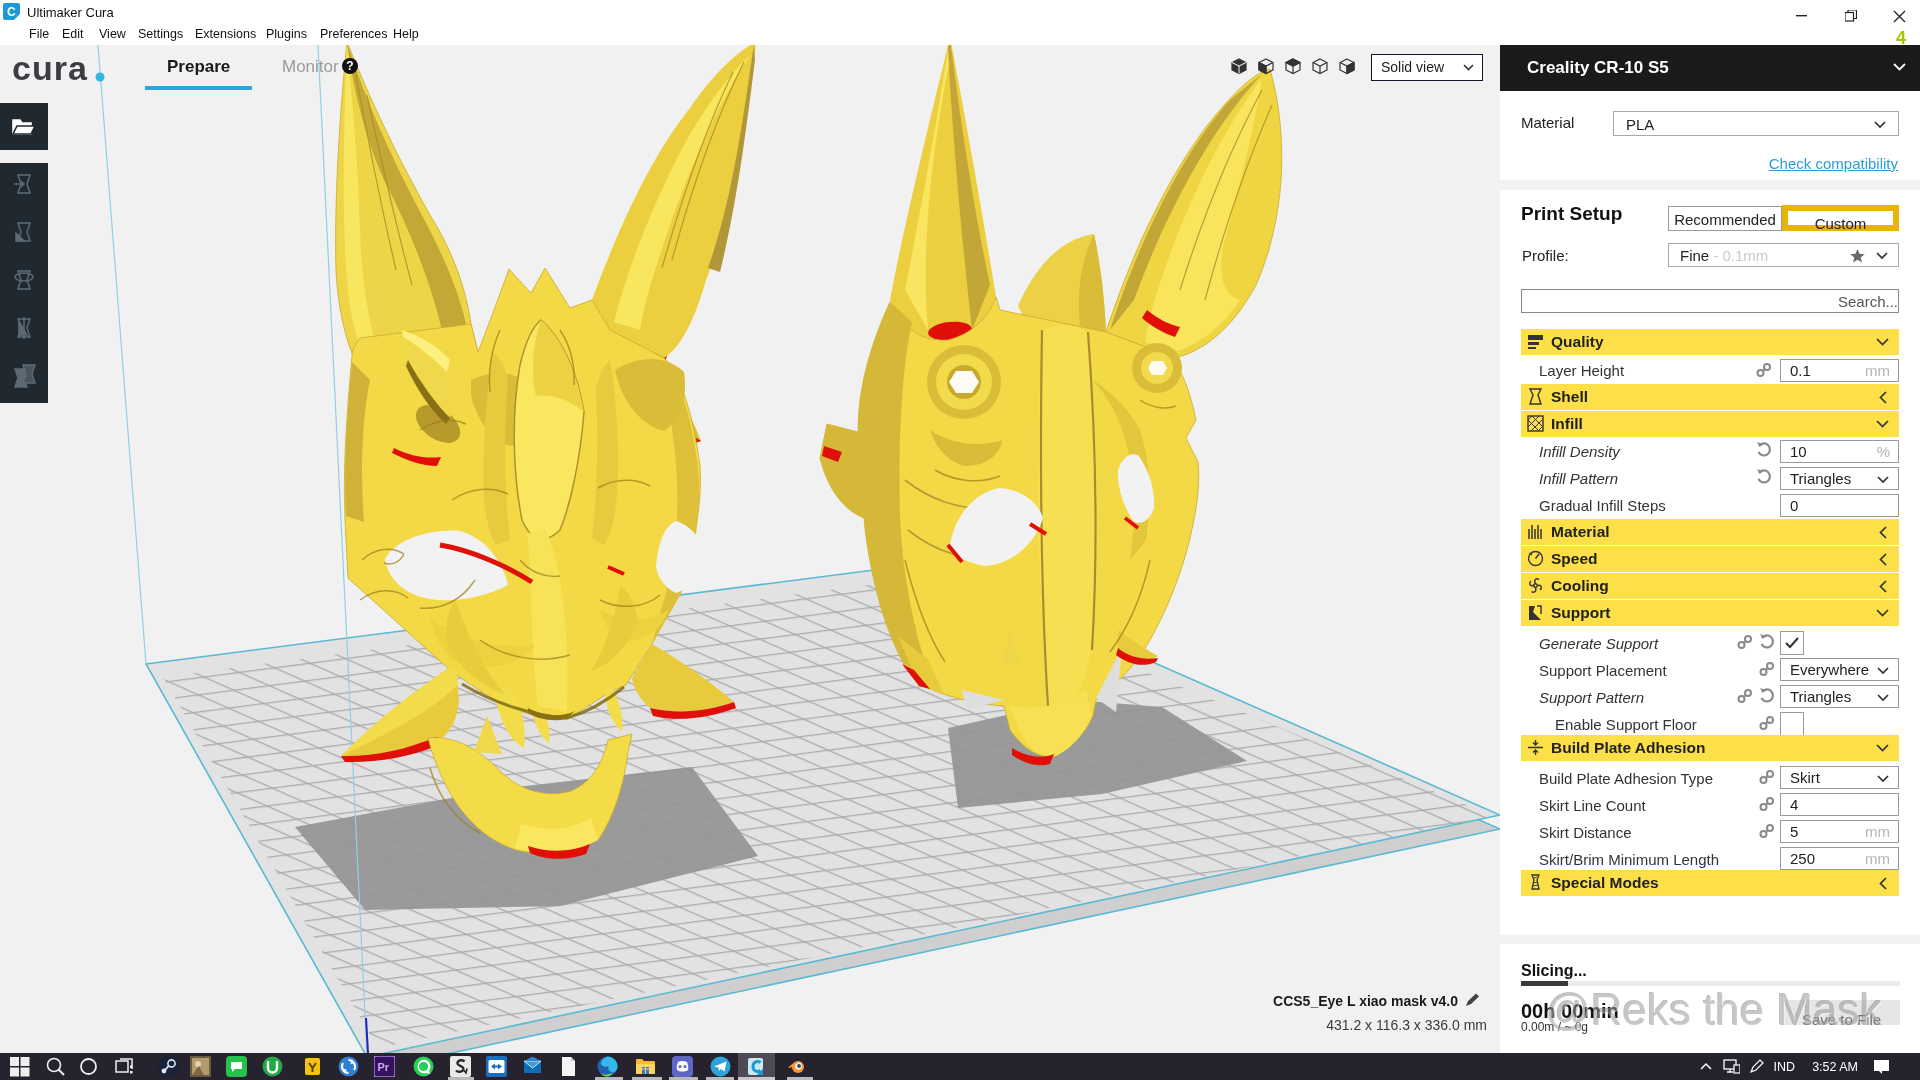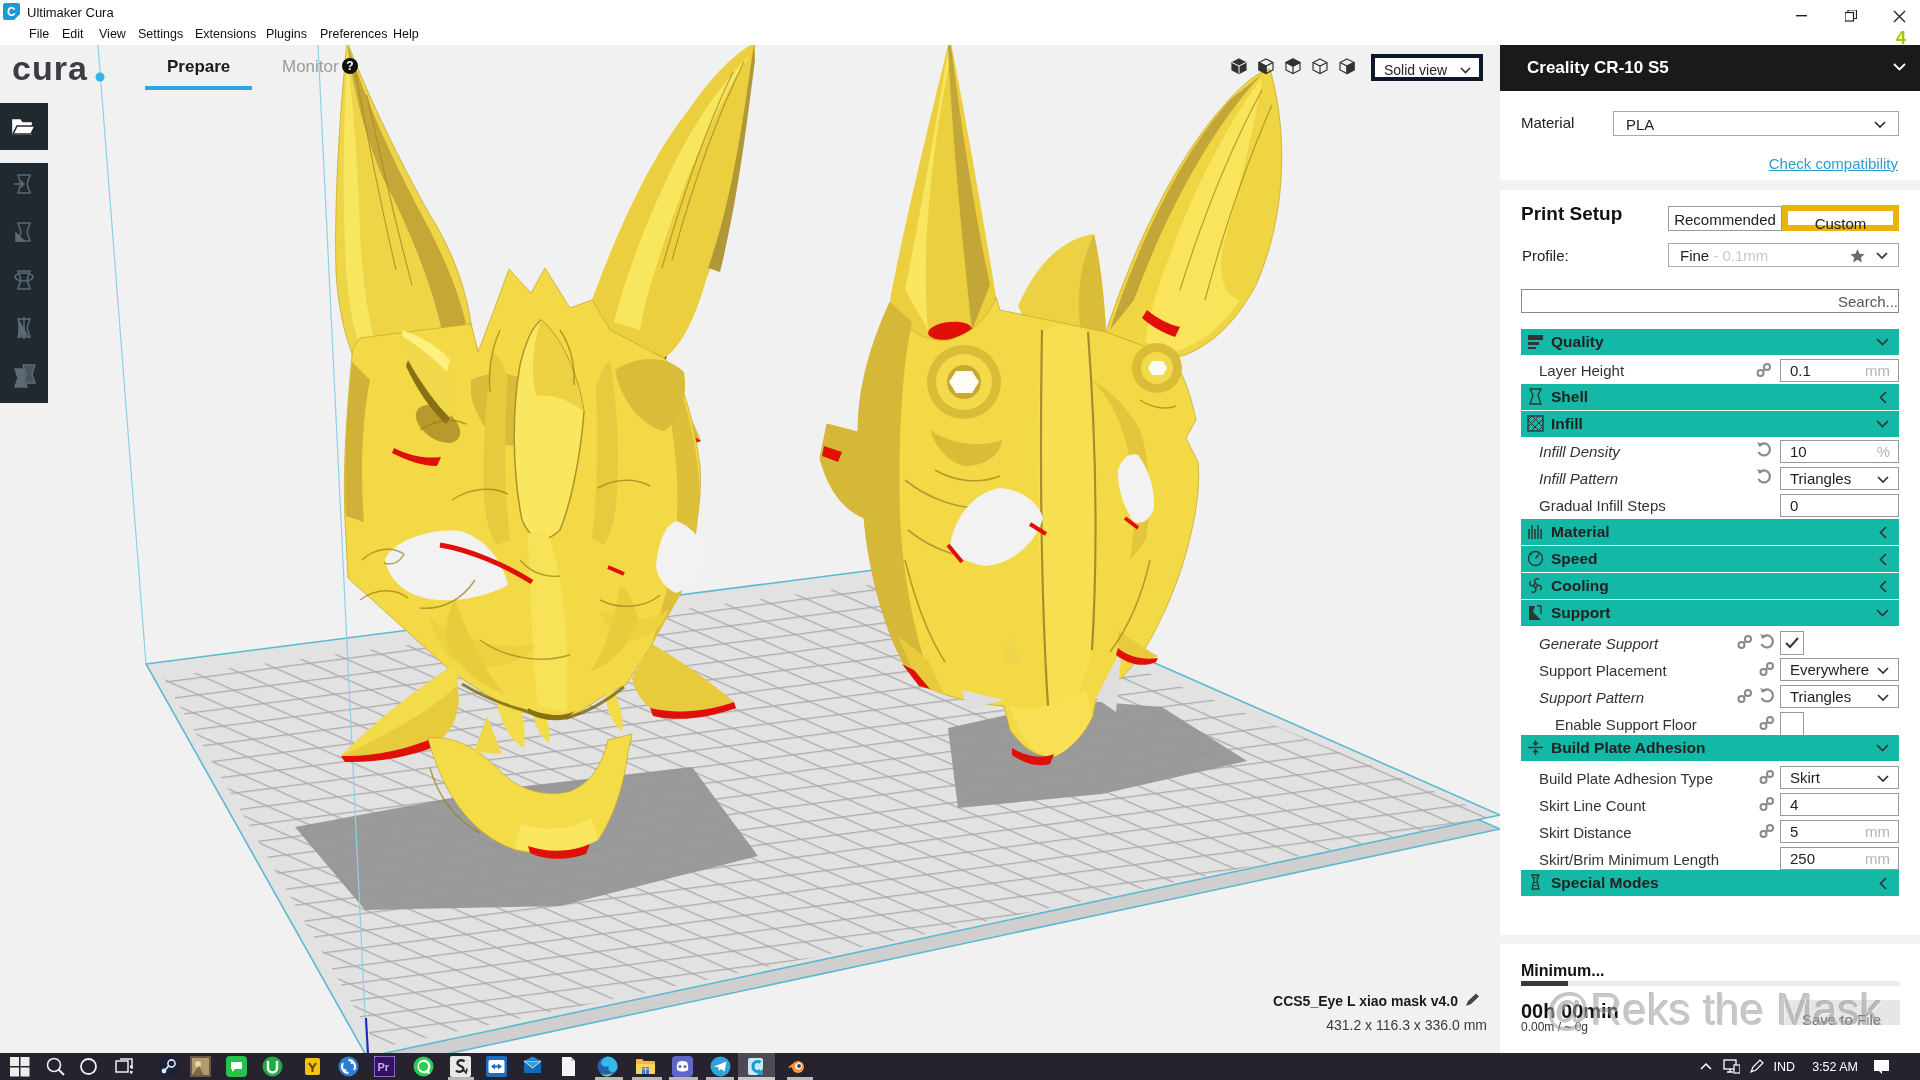--- a/index.html
+++ b/index.html
@@ -14,21 +14,21 @@
 .wbtn { position:absolute; top:10px; font-size:15px; color:#222; }
 #lime4 { position:absolute; right:14px; top:28px; color:#a8c400; font-size:18px; font-weight:bold; z-index:31;}
 
 #curalogo { position:absolute; left:12px; top:48px; z-index:10; }
 #tabs { position:absolute; left:145px; top:54px; z-index:10; }
 #prepTab { position:absolute; left:22px; top:3px; font-size:17px; font-weight:bold; color:#1a1a1a; }
 #prepLine { position:absolute; left:0px; top:32px; width:107px; height:4px; background:#2da5de; }
 #monTab { position:absolute; left:137px; top:3px; font-size:17px; color:#9b9b9b; }
 #qmark { position:absolute; left:197px; top:4px; width:16px; height:16px; background:#111; color:#fff; border-radius:50%; font-size:12px; font-weight:bold; text-align:center; line-height:16px;}
 #viewicons { position:absolute; left:1231px; top:57px; z-index:10; }
-#solidview { position:absolute; left:1371px; top:54px; width:112px; height:27px; background:#fff; border:4px solid #0f172a; z-index:10; font-size:14px; color:#222; padding:4px 0 0 9px; }
+#solidview { position:absolute; left:1371px; top:54px; width:112px; height:27px; background:#fff; border:1px solid #0f172a; z-index:10; font-size:14px; color:#222; padding:4px 0 0 9px; }
 #solidview svg { position:absolute; right:8px; top:9px; }
 
 #openbtn { position:absolute; left:0; top:103px; width:48px; height:47px; background:#202830; z-index:10; }
 #toolcol { position:absolute; left:0; top:163px; width:48px; height:240px; background:#202830; z-index:10; }
 
 #scene { position:absolute; left:0; top:45px; width:1500px; height:1008px; z-index:1; }
 #fninfo { position:absolute; left:1158px; top:993px; width:300px; text-align:right; z-index:10; font-size:14px; color:#1a1a1a; font-weight:bold;}
 #pencil { position:absolute; left:1465px; top:993px; z-index:10; }
 #diminfo { position:absolute; left:1158px; top:1017px; width:329px; text-align:right; z-index:10; font-size:14px; color:#3a3a3a; }
 
@@ -37,21 +37,21 @@
 #machhdr .t { position:absolute; left:27px; top:13px; font-size:17px; font-weight:bold; }
 .sep { position:absolute; left:0; width:420px; background:#f2f2f2; }
 label.fl { position:absolute; font-size:15px; color:#222; }
 .box { position:absolute; border:1px solid #aaa; background:#fff; font-size:15px; color:#222; }
 .chev { position:absolute; }
 .lnk { position:absolute; }
 .ci { position:absolute; }
 #checkcomp { position:absolute; right:22px; top:110px; font-size:15px; color:#2f9cd0; text-decoration:underline; }
 .rowlbl { position:absolute; left:39px; font-size:15px; color:#333; }
 .rowlbl.i { font-style:italic; }
-.cathdr { position:absolute; left:21px; width:378px; height:26px; background:#14b8a6; }
+.cathdr { position:absolute; left:21px; width:378px; height:26px; background:#fde047; }
 .cathdr .ct { position:absolute; left:30px; top:4px; font-size:15.5px; font-weight:bold; color:#222; }
 .inbox { position:absolute; left:280px; width:119px; height:23px; border:1px solid #999; background:#fff; font-size:15px; color:#222; padding:2px 0 0 9px; }
 .unit { position:absolute; right:8px; top:2px; color:#b5b5b5; }
 #watermark { position:absolute; left:46px; top:940px; font-size:44px; color:#9b9b9b; opacity:0.55; z-index:25; letter-spacing:0px; white-space:nowrap; text-shadow: 1px 1px 0 #fff, -1px -1px 0 #888;}
 
 #taskbar { position:absolute; left:0; top:1053px; width:1920px; height:27px; background:#26222e; z-index:40; }
 .tbicon { position:absolute; top:3px; width:21px; height:21px; }
 #tbright { position:absolute; right:0px; top:0px; height:27px; color:#fff; font-size:12.5px; } #tbright span { white-space:nowrap; }
 </style>
 </head>
@@ -557,21 +557,21 @@
             <path d="M5,1 L12,1 L10,6 L12,15 L5,15 L7,6 Z" fill="none" stroke="#333" stroke-width="1.3"></path>
             <path d="M7,4 L10,3 M6.5,9 L10.5,8 M6,12 L11,11" stroke="#333" stroke-width="0.9"></path>
           </svg>
           <span class="ct">Special Modes</span>
           <svg class="chev" style="right:12px;top:7px;" width="8" height="13" viewBox="0 0 8 13">
             <path d="M7,1 L1.5,6.5 L7,12" stroke="#333" stroke-width="1.7" fill="none"></path>
           </svg>
         </div>
     </div>
     <div class="sep" style="top:890px; height:9px;"></div>
-    <div style="position:absolute; left:21px; top:917px; font-size:16px; font-weight:bold; color:#111;">Minimum...</div>
+    <div style="position:absolute; left:21px; top:917px; font-size:16px; font-weight:bold; color:#111;">Slicing...</div>
     <div style="position:absolute; left:21px; top:936px; width:379px; height:5px; background:#ececec;">
         <div style="width:47px;height:5px;background:#3a3a3a;"></div>
       </div>
     <div style="position:absolute; left:21px; top:955px; font-size:20px; font-weight:bold; color:#111;">00h 00min</div>
     <div style="position:absolute; left:21px; top:975px; font-size:12px; color:#333;">0.00m / ~ 0g</div>
     <div style="position:absolute; left:283px; top:955px; width:117px; height:25px; background:#e6e6e6; color:#737373; font-size:15px; text-align:center; padding-top:11px;">Save to File</div>
     <div id="watermark">@Reks the Mask</div>
   </div>
 
   <div id="titlebar">

